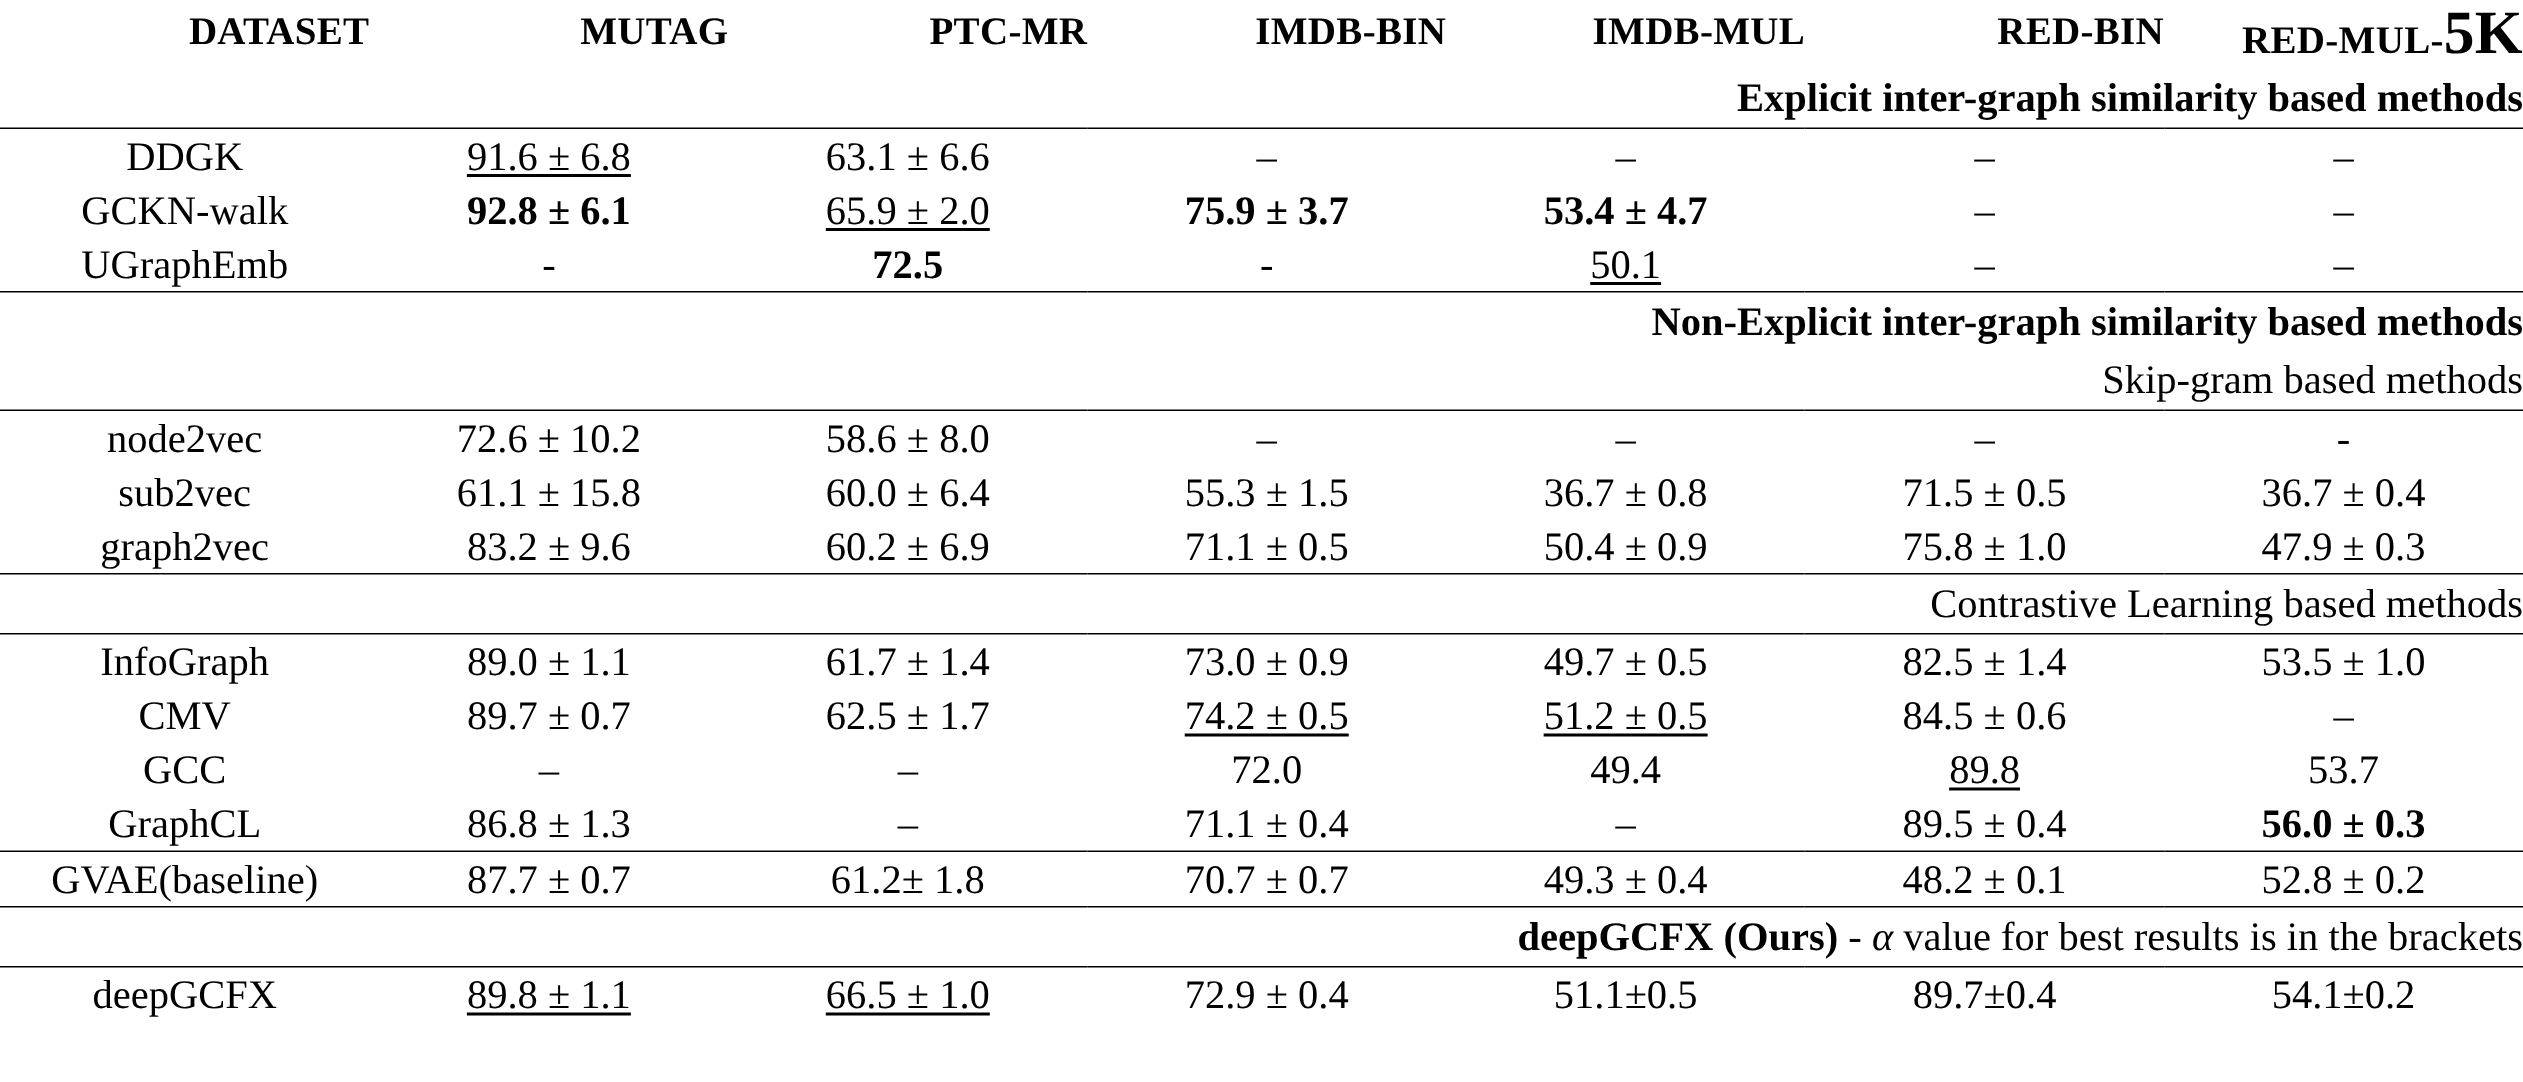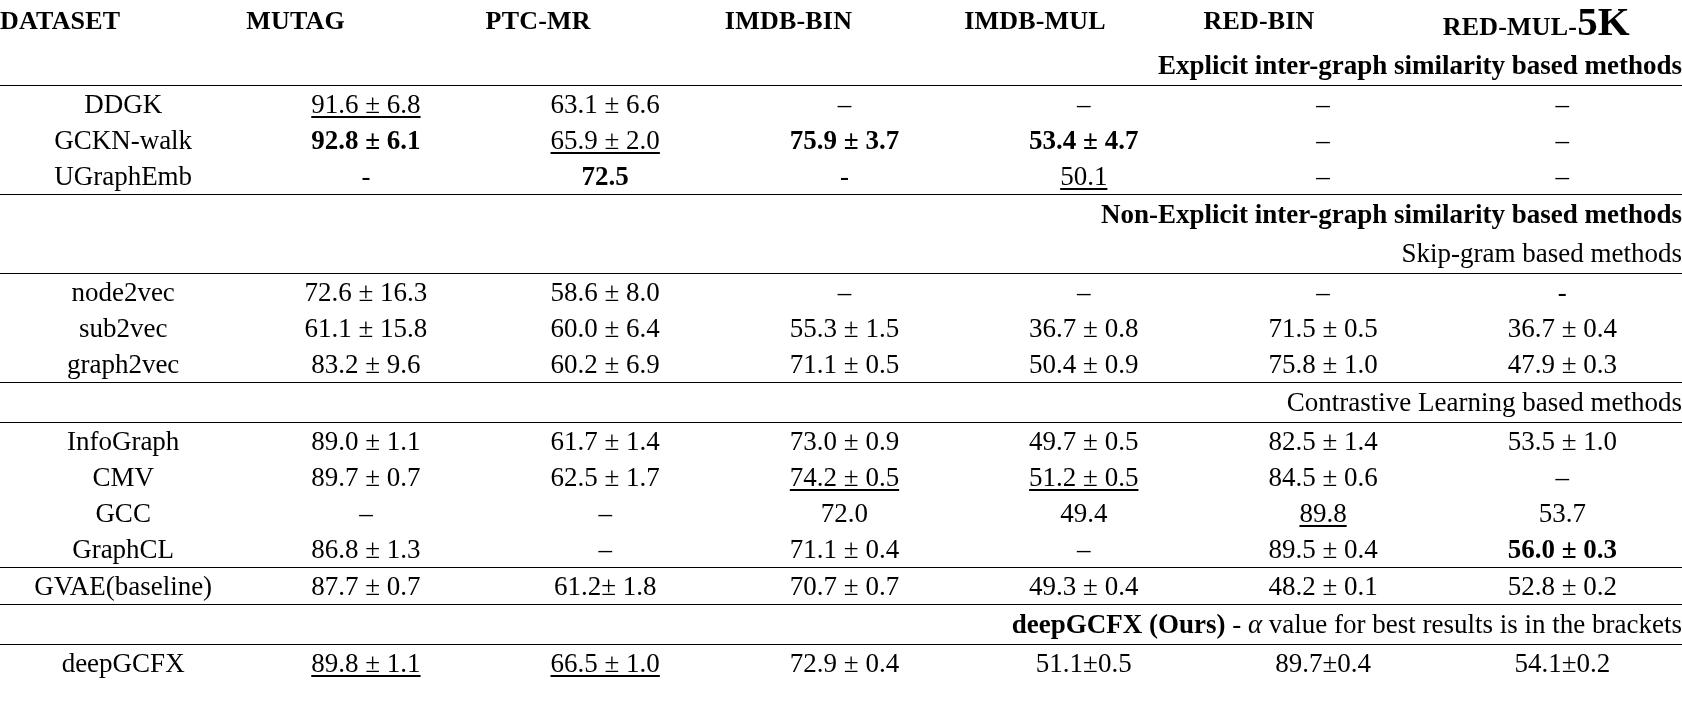--- a/index.html
+++ b/index.html
@@ -43,21 +43,21 @@
     white-space: nowrap;
   }
   tr.rule-below > td {
     border-bottom: 1.6px solid #000;
   }
 
   
   tr.header-row > th {
     font-weight: bold;
     font-size: 26px;
-    text-align: left;
+    text-align: right;
     height: 42px;
     padding-bottom: 4px;
     letter-spacing: 0.2px;
   }
   th.col-dataset {
     text-align: left;
     padding-left: 14px;
   }
   .five-k {
     font-size: 41px;
@@ -156,21 +156,21 @@
 
   <tr class="section-row">
     <td colspan="7"><span class="section-bold">Non-Explicit inter-graph similarity based methods</span></td>
   </tr>
   <tr class="section-row rule-below">
     <td colspan="7"><span class="section-plain">Skip-gram based methods</span></td>
   </tr>
 
   <tr class="data-row">
     <td class="name-cell">node2vec</td>
-    <td>72.6 ± 16.3</td>
+    <td>72.6 ± 10.2</td>
     <td>58.6 ± 8.0</td>
     <td class="dash">–</td>
     <td class="dash">–</td>
     <td class="dash">–</td>
     <td class="dash">-</td>
   </tr>
 
   <tr class="data-row">
     <td class="name-cell">sub2vec</td>
     <td>61.1 ± 15.8</td>

